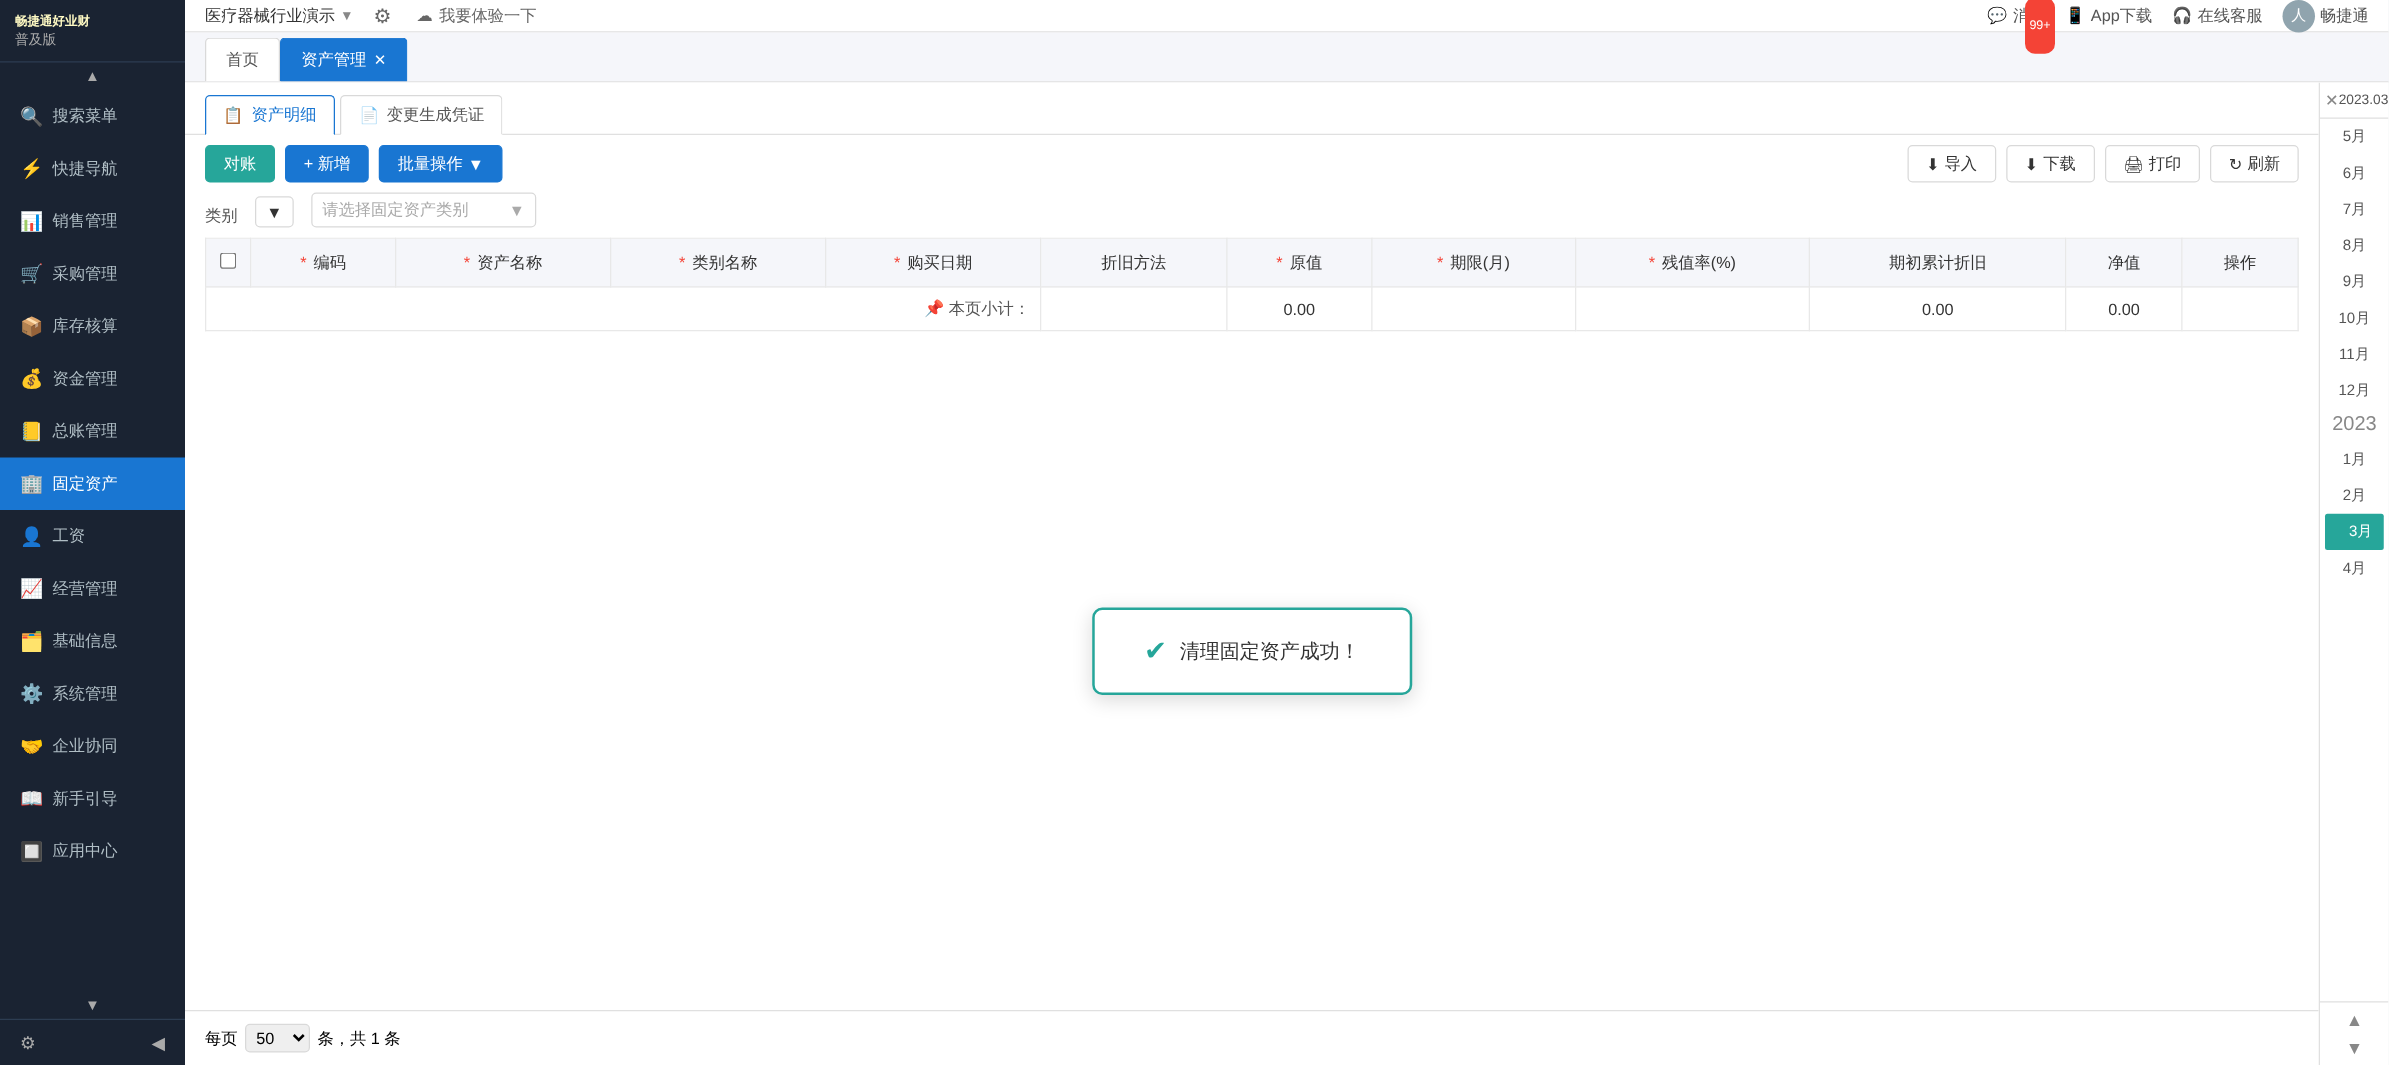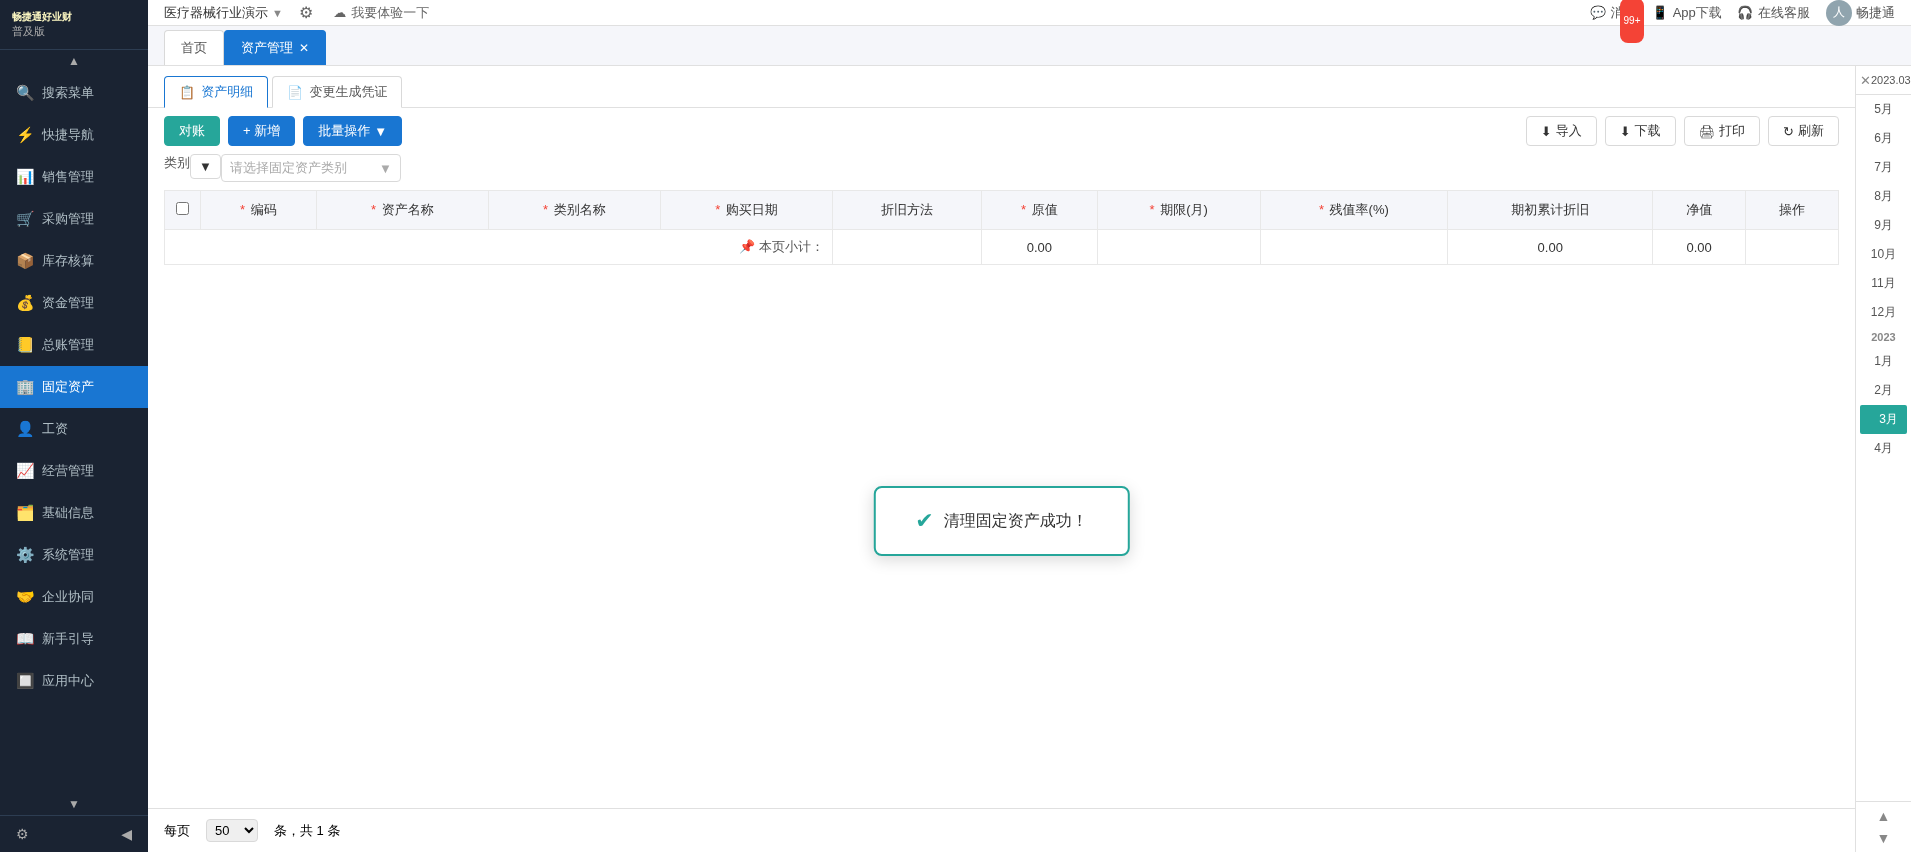--- a/index.html
+++ b/index.html
@@ -224,23 +224,23 @@
       align-items: center;
       gap: 4px;
     }
     .btn.primary { background: #1976d2; color: #fff; border-color: #1976d2; }
     .btn.success { background: #26a69a; color: #fff; border-color: #26a69a; }
     .btn.batch { background: #1976d2; color: #fff; border-color: #1976d2; }
 
     
     .filter-row {
       display: flex;
-      align-items: flex-start;
+      align-items: flex-end;
       padding: 0 16px 8px;
-      gap: 0;
+      gap: 14px;
       flex-shrink: 0;
     }
     .filter-label { font-size: 13px; color: #555; }
     .filter-select {
       display: flex;
       align-items: center;
       border: 1px solid #d9d9d9;
       border-radius: 4px;
       padding: 4px 8px;
       font-size: 13px;
@@ -319,21 +319,21 @@
       color: #333;
       box-shadow: 0 4px 16px rgba(0,0,0,0.15);
     }
     .toast .check-icon { color: #26a69a; font-size: 22px; }
 
     
     .pagination {
       display: flex;
       align-items: center;
       padding: 10px 16px;
-      gap: 16px;
+      gap: 6px;
       border-top: 1px solid #e0e0e0;
       flex-shrink: 0;
     }
     .pagination select {
       border: 1px solid #d9d9d9;
       border-radius: 4px;
       padding: 2px 4px;
       font-size: 13px;
     }
 
@@ -352,25 +352,25 @@
       display: flex;
       align-items: center;
       justify-content: space-between;
       padding: 6px 4px;
       border-bottom: 1px solid #e0e0e0;
       font-size: 11px;
       color: #555;
     }
     .timeline-header .icon { cursor: pointer; font-size: 13px; color: #888; }
     .timeline-year {
-      font-size: 11px;
+      font-size: 16px;
       color: #888;
       text-align: center;
       padding: 4px 2px;
-      font-weight: bold;
+      font-weight: normal;
     }
     .timeline-item {
       font-size: 12px;
       text-align: center;
       padding: 6px 2px;
       cursor: pointer;
       color: #555;
     }
     .timeline-item.current-year {
       background: #26a69a;

